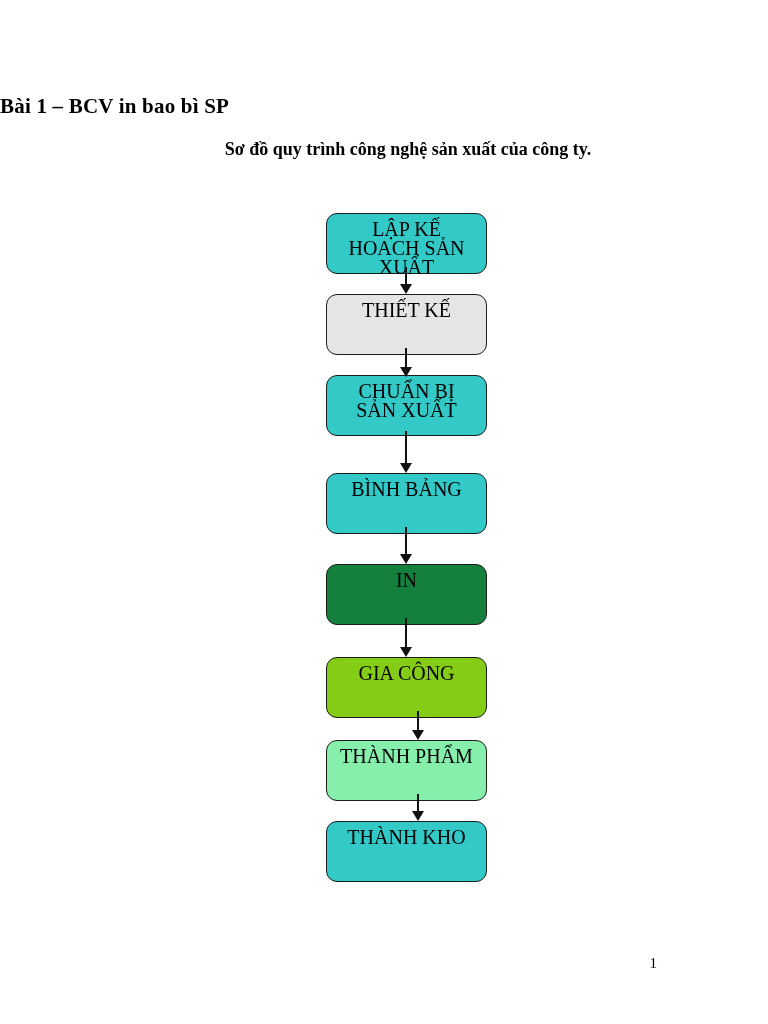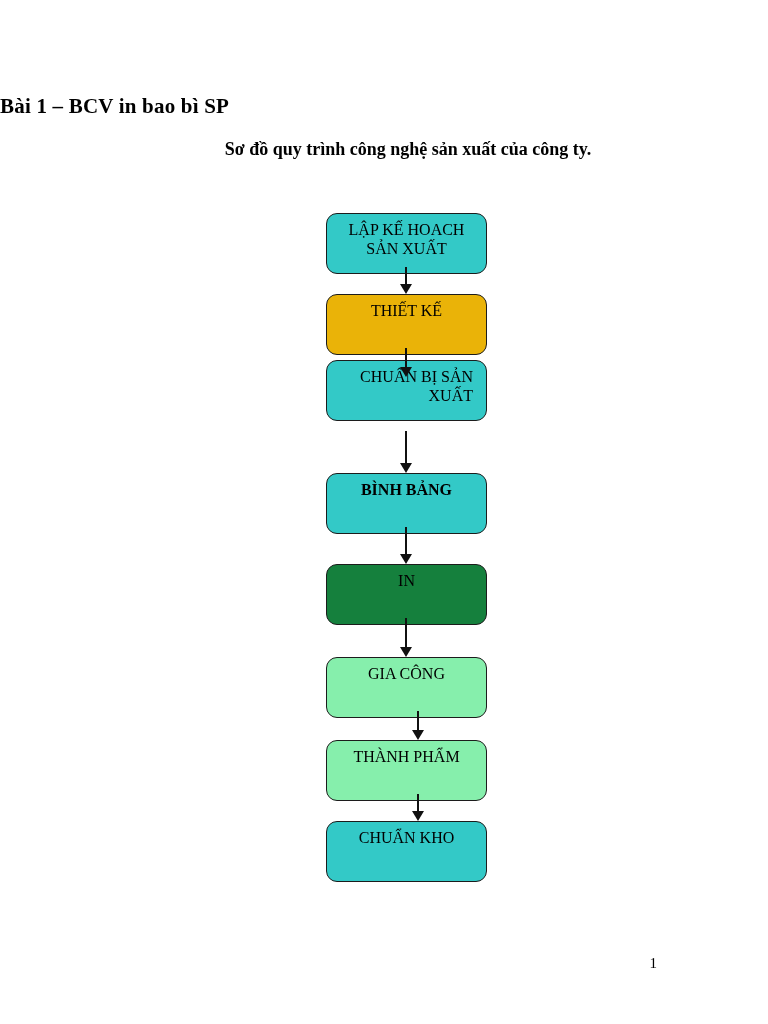--- a/index.html
+++ b/index.html
@@ -40,21 +40,21 @@
     position: absolute;
     left: 326px;
     width: 161px;
     height: 61px;
     box-sizing: border-box;
     background: #33C9C7;
     border: 1.6px solid #1c1c1c;
     border-radius: 11px;
     text-align: center;
     padding: 6px 13px 0 13px;
-    font-size: 16px;
+    font-size: 20px;
     line-height: 19px;
     z-index: 1;
   }
   .flow-arrow {
     position: absolute;
     width: 12px;
     z-index: 2;
   }
   .flow-arrow .shaft {
     position: absolute;
@@ -86,46 +86,46 @@
 
 <div class="page">
   <div class="doc-title">Bài 1 – BCV in bao bì SP</div>
   <div class="doc-subtitle">Sơ đồ quy trình công nghệ sản xuất của công ty.</div>
   <div id="flowchart">
       <div class="flow-node" style="top: 213px; background: rgb(51, 201, 199); border-color: rgb(28, 28, 28);"><span>LẬP KẾ HOACH SẢN XUẤT</span></div>
       <div class="flow-arrow" style="left: 400px; top: 267px; height: 27px;">
         <div class="shaft" style="background: rgb(17, 17, 17);"></div>
         <div class="head" style="border-top-color: rgb(17, 17, 17);"></div>
       </div>
-      <div class="flow-node" style="top: 294px; background: #eab308; border-color: rgb(28, 28, 28);"><span>THIẾT KẾ</span></div>
+      <div class="flow-node" style="top: 294px; background: #e5e5e5; border-color: rgb(28, 28, 28);"><span>THIẾT KẾ</span></div>
       <div class="flow-arrow" style="left: 400px; top: 348px; height: 29px;">
         <div class="shaft" style="background: rgb(17, 17, 17);"></div>
         <div class="head" style="border-top-color: rgb(17, 17, 17);"></div>
       </div>
-      <div class="flow-node" style="top: 360px; background: rgb(51, 201, 199); border-color: rgb(28, 28, 28); text-align: right;"><span>CHUẨN BỊ SẢN XUẤT</span></div>
+      <div class="flow-node" style="top: 375px; background: rgb(51, 201, 199); border-color: rgb(28, 28, 28);"><span>CHUẨN BỊ SẢN XUẤT</span></div>
       <div class="flow-arrow" style="left: 400px; top: 431px; height: 42px;">
         <div class="shaft" style="background: rgb(17, 17, 17);"></div>
         <div class="head" style="border-top-color: rgb(17, 17, 17);"></div>
       </div>
-      <div class="flow-node" style="top: 473px; background: rgb(51, 201, 199); border-color: rgb(28, 28, 28); font-weight: bold;"><span>BÌNH BẢNG</span></div>
+      <div class="flow-node" style="top: 473px; background: rgb(51, 201, 199); border-color: rgb(28, 28, 28);"><span>BÌNH BẢNG</span></div>
       <div class="flow-arrow" style="left: 400px; top: 527px; height: 37px;">
         <div class="shaft" style="background: rgb(17, 17, 17);"></div>
         <div class="head" style="border-top-color: rgb(17, 17, 17);"></div>
       </div>
       <div class="flow-node" style="top: 564px; background: #15803d; border-color: rgb(28, 28, 28);"><span>IN</span></div>
       <div class="flow-arrow" style="left: 400px; top: 618px; height: 39px;">
         <div class="shaft" style="background: rgb(17, 17, 17);"></div>
         <div class="head" style="border-top-color: rgb(17, 17, 17);"></div>
       </div>
-      <div class="flow-node" style="top: 657px; background: #86efac; border-color: rgb(28, 28, 28);"><span>GIA CÔNG</span></div>
+      <div class="flow-node" style="top: 657px; background: #84cc16; border-color: rgb(28, 28, 28);"><span>GIA CÔNG</span></div>
       <div class="flow-arrow" style="left: 412px; top: 711px; height: 29px;">
         <div class="shaft" style="background: rgb(17, 17, 17);"></div>
         <div class="head" style="border-top-color: rgb(17, 17, 17);"></div>
       </div>
       <div class="flow-node" style="top: 740px; background: #86efac; border-color: rgb(28, 28, 28);"><span>THÀNH PHẨM</span></div>
       <div class="flow-arrow" style="left: 412px; top: 794px; height: 27px;">
         <div class="shaft" style="background: rgb(17, 17, 17);"></div>
         <div class="head" style="border-top-color: rgb(17, 17, 17);"></div>
       </div>
-      <div class="flow-node" style="top: 821px; background: rgb(51, 201, 199); border-color: rgb(28, 28, 28);"><span>CHUẨN KHO</span></div>
+      <div class="flow-node" style="top: 821px; background: rgb(51, 201, 199); border-color: rgb(28, 28, 28);"><span>THÀNH KHO</span></div>
     </div>
   <div class="page-number">1</div>
 </div>
 
 </body></html>

